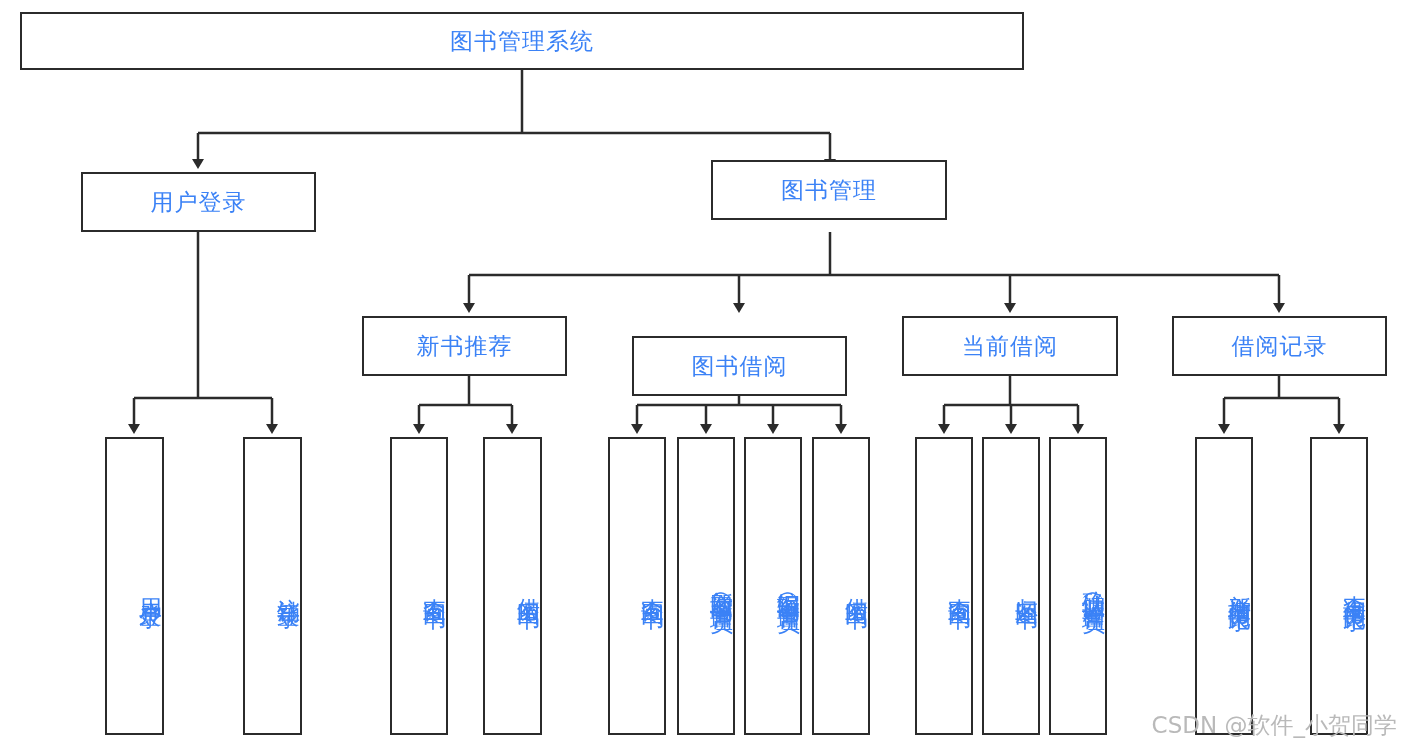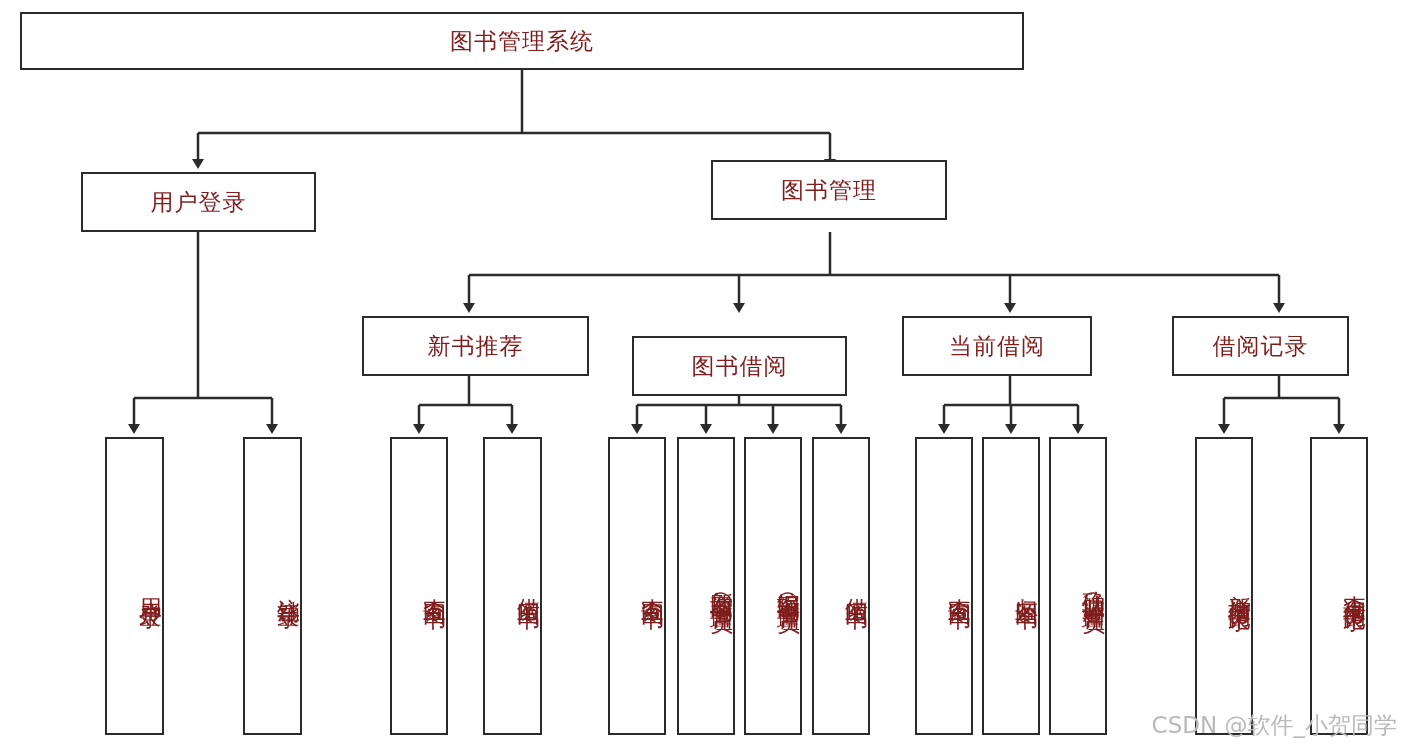--- a/index.html
+++ b/index.html
@@ -18,21 +18,21 @@
     overflow: hidden;
   }
   .node {
     position: absolute;
     box-sizing: border-box;
     border: 2px solid #2b2b2b;
     background: #ffffff;
     display: flex;
     align-items: center;
     justify-content: center;
-    color: #7f1d1d;
+    color: #3b82f6;
     z-index: 2;
     text-align: center;
   }
   .node.horiz {
     font-size: 23px;
     letter-spacing: 1px;
   }
   .node.vert {
     writing-mode: vertical-rl;
     text-orientation: upright;
@@ -127,30 +127,30 @@
     <span>图书管理系统</span>
   </div>
 
   <div class="node horiz" style="left:81px; top:172px; width:235px; height:60px;">
     <span>用户登录</span>
   </div>
   <div class="node horiz" style="left:711px; top:160px; width:236px; height:60px;">
     <span>图书管理</span>
   </div>
 
-  <div class="node horiz" style="left:362px; top:316px; width:227px; height:60px;">
+  <div class="node horiz" style="left:362px; top:316px; width:205px; height:60px;">
     <span>新书推荐</span>
   </div>
   <div class="node horiz" style="left:632px; top:316px; width:215px; height:60px;margin-top:20px;">
     <span>图书借阅</span>
   </div>
-  <div class="node horiz" style="left:902px; top:316px; width:190px; height:60px;">
+  <div class="node horiz" style="left:902px; top:316px; width:216px; height:60px;">
     <span>当前借阅</span>
   </div>
-  <div class="node horiz" style="left:1172px; top:316px; width:177px; height:60px;">
+  <div class="node horiz" style="left:1172px; top:316px; width:215px; height:60px;">
     <span>借阅记录</span>
   </div>
 
   <div class="node vert" style="left:105px; top:437px; width:59px; height:298px;">
     <span class="vtext">用户登录</span>
   </div>
   <div class="node vert" style="left:243px; top:437px; width:59px; height:298px;">
     <span class="vtext">注销登录</span>
   </div>
 

